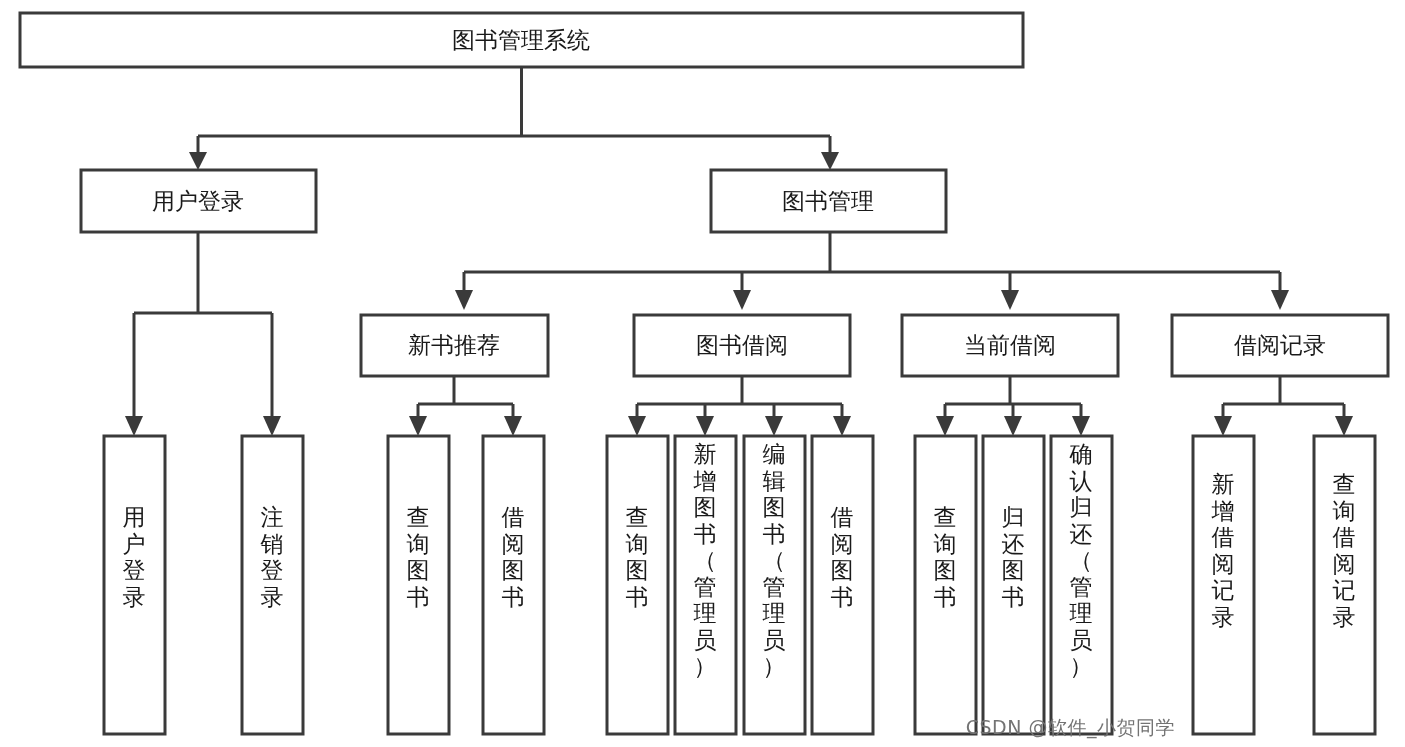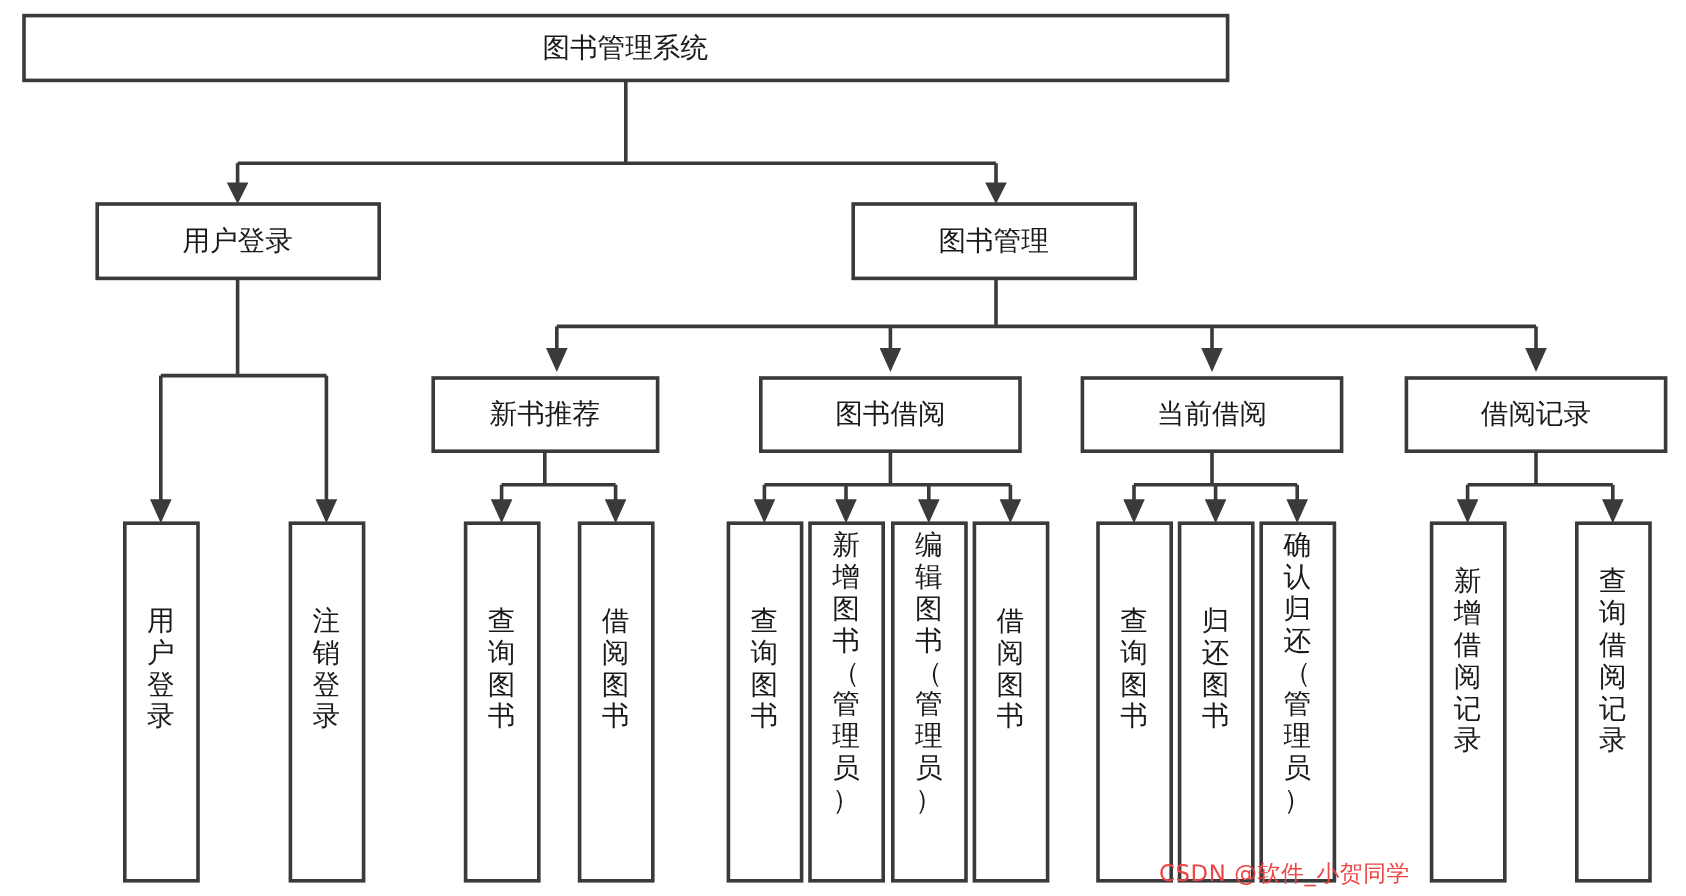--- a/index.html
+++ b/index.html
@@ -54,21 +54,21 @@
     font-family: "DejaVu Sans", "Liberation Sans", sans-serif;
     font-size: 23px;
     text-anchor: middle;
   }
   .watermark {
     position: absolute;
     right: 9px;
     bottom: 6px;
     font-family: "DejaVu Sans", "Liberation Sans", sans-serif;
     font-size: 19px;
-    color: #ef4444;
+    color: #737373;
     letter-spacing: 0.5px;
     white-space: nowrap;
     pointer-events: none;
   }
 </style>
 </head>
 <body>
 
 <div id="diagram-root">
 

